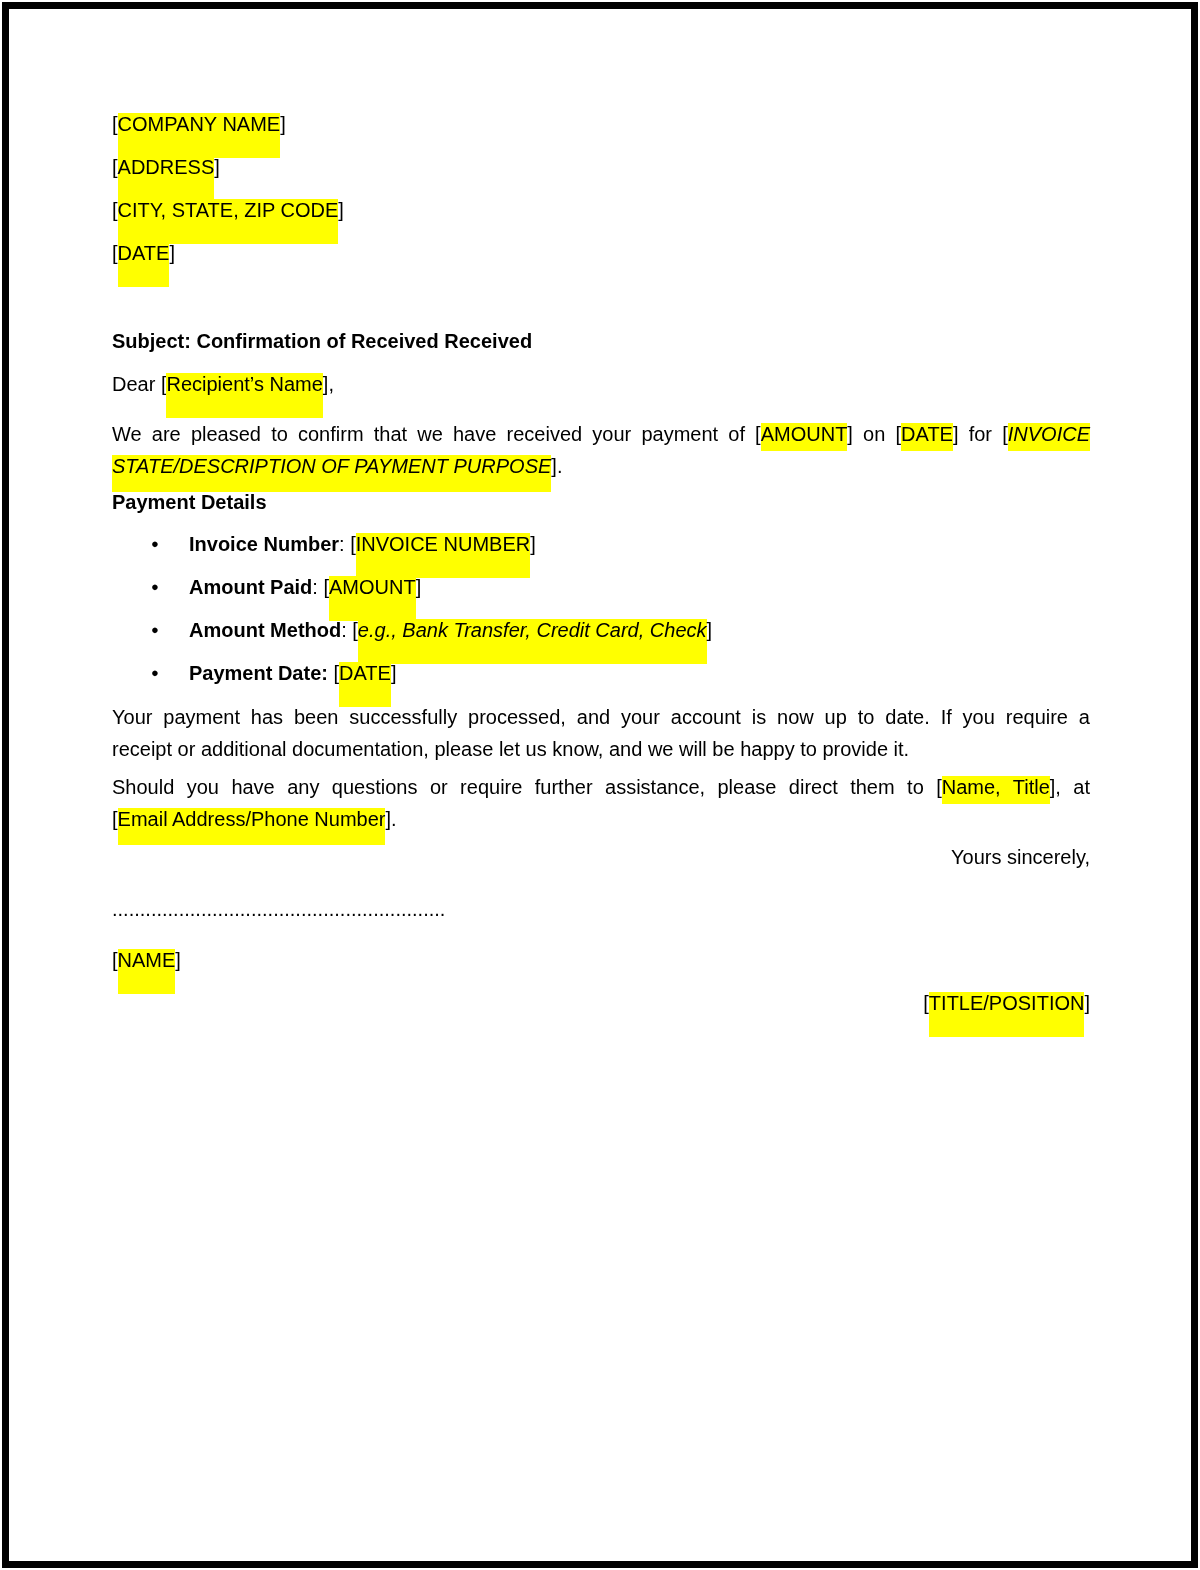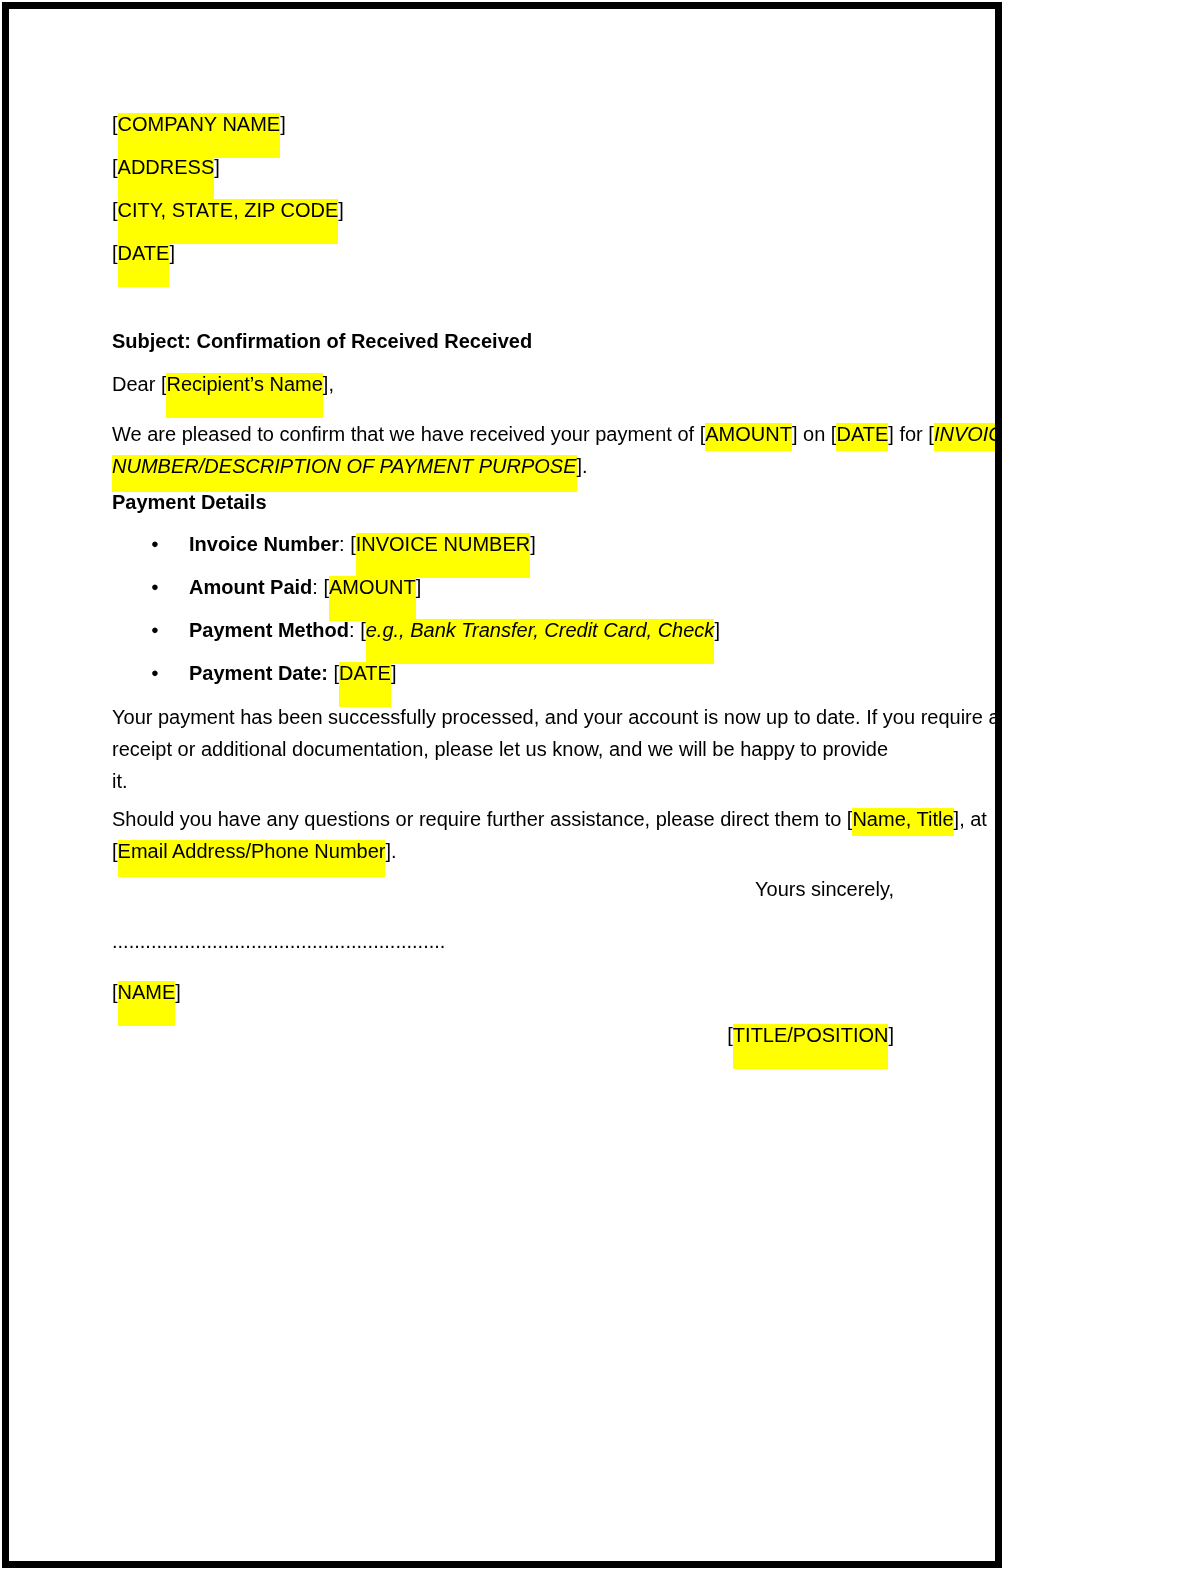--- a/index.html
+++ b/index.html
@@ -1,17 +1,17 @@
 <!DOCTYPE html>
 <html><head>
 <meta charset="utf-8">
 <style>
   html,body{margin:0;padding:0;background:#ffffff;}
   .page{
-    width:1000px;height:1566px;margin:2px;
+    width:1196px;height:1566px;margin:2px;
     box-sizing:border-box;border:7px solid #000000;
     background:#ffffff;color:#000000;
     padding:99px 101px 0 103px;
     font-family:"Liberation Sans","DejaVu Sans",sans-serif;
     font-size:20px;line-height:32px;
     overflow:hidden;
   }
   .block{margin:0 0 11px 0;}
   .spacer{height:45px;margin-bottom:0;}
   .line{min-height:32px;}
@@ -51,33 +51,33 @@
     </div>
     <div class="block spacer" data-name="spacer-after-date"></div>
     <div class="block p" data-name="subject-line">
       <div class="line" data-name="subject-line-line-1"><span class="run b" data-name="text-run">Subject: Confirmation of Received Received</span></div>
     </div>
     <div class="block p" data-name="salutation">
       <div class="line" data-name="salutation-line-1"><span class="run" data-name="text-run">Dear [</span><span class="run hl hl-deep" data-name="placeholder-highlight">Recipient’s Name</span><span class="run" data-name="text-run">],</span></div>
     </div>
     <div class="block p" data-name="para-confirmation">
       <div class="line line-j" data-name="para-confirmation-line-1"><span class="run" data-name="text-run">We are pleased to confirm that we have received your payment of [</span><span class="run hl" data-name="placeholder-highlight">AMOUNT</span><span class="run" data-name="text-run">] on [</span><span class="run hl" data-name="placeholder-highlight">DATE</span><span class="run" data-name="text-run">] for [</span><span class="run hl i" data-name="placeholder-highlight">INVOICE</span></div>
-      <div class="line" data-name="para-confirmation-line-2"><span class="run hl hl-tail i" data-name="placeholder-highlight">NUMBER/DESCRIPTION OF PAYMENT PURPOSE</span><span class="run" data-name="text-run">].</span></div>
+      <div class="line" data-name="para-confirmation-line-2"><span class="run hl hl-tail i" data-name="placeholder-highlight">STATE/DESCRIPTION OF PAYMENT PURPOSE</span><span class="run" data-name="text-run">].</span></div>
     </div>
     <div class="block p" data-name="payment-details-heading">
       <div class="line" data-name="payment-details-heading-line-1"><span class="run b" data-name="text-run">Payment Details</span></div>
     </div>
     <div class="block bullet" data-name="bullet-invoice-number">
       <div class="line" data-name="bullet-invoice-number-line-1"><span class="bullet-glyph" data-name="bullet-icon">●</span><span class="run b" data-name="text-run">Invoice Number</span><span class="run" data-name="text-run">: [</span><span class="run hl hl-deep" data-name="placeholder-highlight">INVOICE NUMBER</span><span class="run" data-name="text-run">]</span></div>
     </div>
     <div class="block bullet" data-name="bullet-amount-paid">
       <div class="line" data-name="bullet-amount-paid-line-1"><span class="bullet-glyph" data-name="bullet-icon">●</span><span class="run b" data-name="text-run">Amount Paid</span><span class="run" data-name="text-run">: [</span><span class="run hl hl-deep" data-name="placeholder-highlight">AMOUNT</span><span class="run" data-name="text-run">]</span></div>
     </div>
     <div class="block bullet" data-name="bullet-payment-method">
-      <div class="line" data-name="bullet-payment-method-line-1"><span class="bullet-glyph" data-name="bullet-icon">●</span><span class="run b" data-name="text-run">Payment Method</span><span class="run" data-name="text-run">: [</span><span class="run hl hl-deep i" data-name="placeholder-highlight">e.g., Bank Transfer, Credit Card, Check</span><span class="run" data-name="text-run">]</span></div>
+      <div class="line" data-name="bullet-payment-method-line-1"><span class="bullet-glyph" data-name="bullet-icon">●</span><span class="run b" data-name="text-run">Amount Method</span><span class="run" data-name="text-run">: [</span><span class="run hl hl-deep i" data-name="placeholder-highlight">e.g., Bank Transfer, Credit Card, Check</span><span class="run" data-name="text-run">]</span></div>
     </div>
     <div class="block bullet" data-name="bullet-payment-date">
       <div class="line" data-name="bullet-payment-date-line-1"><span class="bullet-glyph" data-name="bullet-icon">●</span><span class="run b" data-name="text-run">Payment Date:</span><span class="run" data-name="text-run"> [</span><span class="run hl hl-deep" data-name="placeholder-highlight">DATE</span><span class="run" data-name="text-run">]</span></div>
     </div>
     <div class="block p" data-name="para-processed">
       <div class="line line-j" data-name="para-processed-line-1"><span class="run" data-name="text-run">Your payment has been successfully processed, and your account is now up to date. If you require a</span></div>
       <div class="line" data-name="para-processed-line-2"><span class="run" data-name="text-run">receipt or additional documentation, please let us know, and we will be happy to provide it.</span></div>
     </div>
     <div class="block p" data-name="para-questions">
       <div class="line line-j" data-name="para-questions-line-1"><span class="run" data-name="text-run">Should you have any questions or require further assistance, please direct them to [</span><span class="run hl" data-name="placeholder-highlight">Name, Title</span><span class="run" data-name="text-run">], at</span></div>

